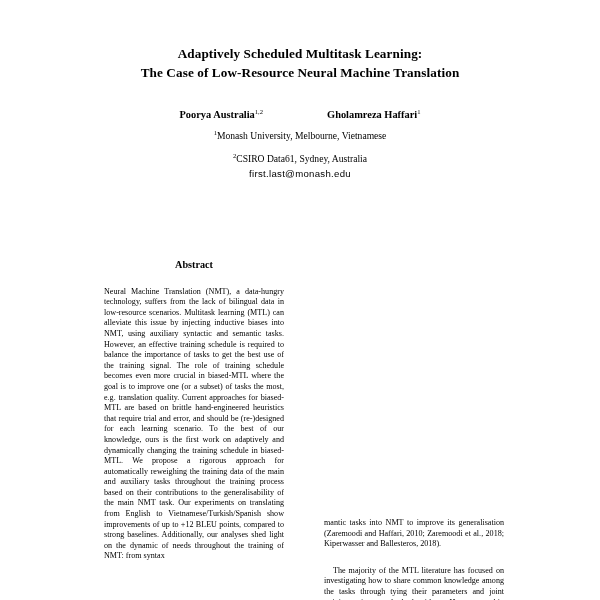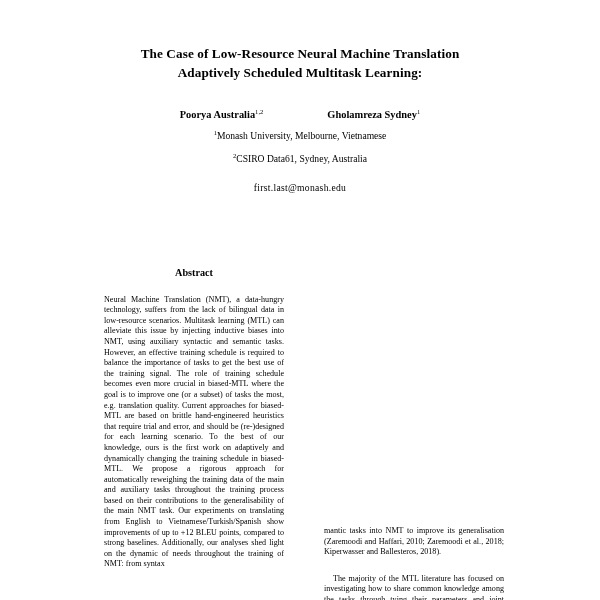--- a/index.html
+++ b/index.html
@@ -47,35 +47,35 @@
     font-size: 6.6px;
     vertical-align: super;
     font-weight: normal;
   }
   .affil {
     margin-top: 6px;
     font-size: 9.6px;
     line-height: 13.5px;
   }
   .email {
-    margin-top: 16px;
-    font-family: Liberation Serif, serif;
+    margin-top: 2px;
+    font-family: Liberation Sans, sans-serif;
     font-size: 9.6px;
     letter-spacing: 0.3px;
   }
   .columns {
     position: absolute;
     top: 208px;
     left: 0;
     width: 600px;
     height: 392px;
   }
   .col {
     position: absolute;
-    top: 16px;
+    top: 8px;
     width: 212px;
     font-size: 8.1px;
     line-height: 10.6px;
     text-align: justify;
   }
   .col-left { left: 88px; }
   .col-right { left: 308px; }
   .abstract-head {
     text-align: center;
     font-weight: bold;
@@ -89,27 +89,27 @@
   }
   .para + .para { margin-top: 6px; text-indent: 9px; }
   .right-body { margin-top: 10px; }
 </style>
 </head>
 <body>
 
 <div class="page">
 
   <div class="title-block">
+    <div class="title-line">Adaptively Scheduled Multitask Learning:</div>
     <div class="title-line">The Case of Low-Resource Neural Machine Translation</div>
-    <div class="title-line">Adaptively Scheduled Multitask Learning:</div>
 
     <div class="authors">
       <div class="author-row">
         <span><span>Poorya Australia</span><sup>1,2</sup></span>
-        <span><span>Gholamreza Sydney</span><sup>1</sup></span>
+        <span><span>Gholamreza Haffari</span><sup>1</sup></span>
       </div>
       <div class="affil">
         <sup>1</sup><span>Monash University, Melbourne, Vietnamese</span>
       </div>
       <div class="affil">
         <sup>2</sup><span>CSIRO Data61, Sydney, Australia</span>
       </div>
       <div class="email">first.last@monash.edu</div>
     </div>
   </div>

